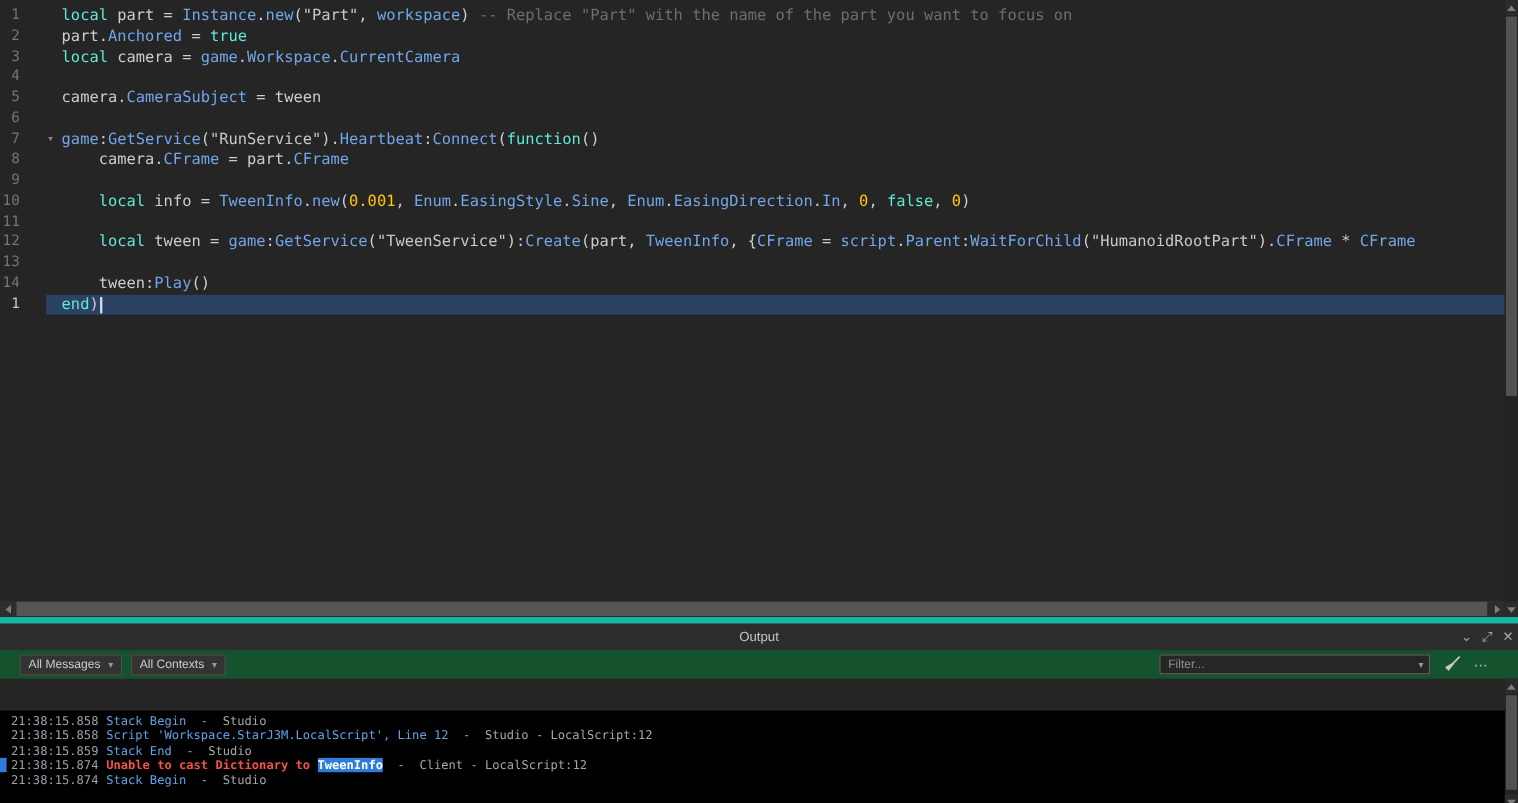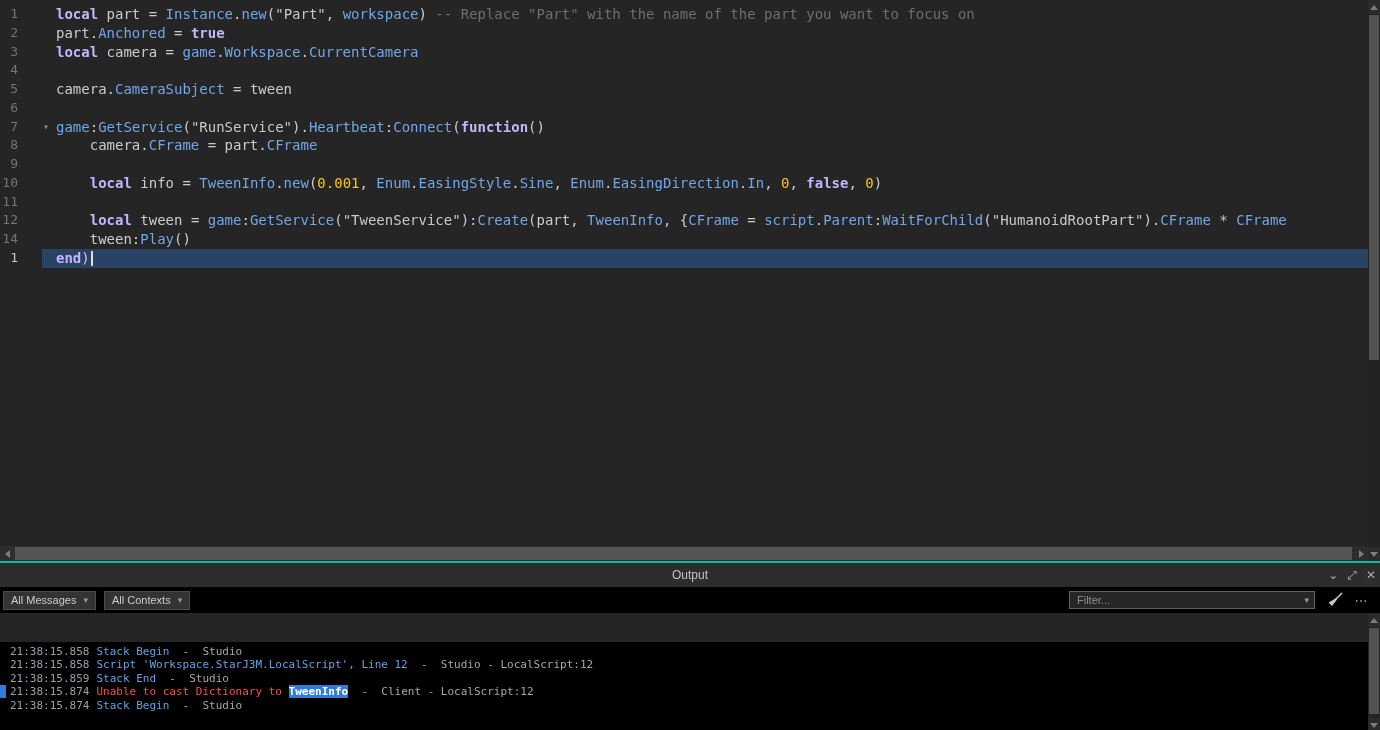--- a/index.html
+++ b/index.html
@@ -11,63 +11,63 @@
   .editor { position:absolute; left:0; top:0; width:1368px; height:546px; background:#252526; overflow:hidden; }
   .code-rows { position:absolute; left:0; top:5px; width:1368px; }
   .row { display:flex; width:1368px; height:18.75px; line-height:18.75px;
          font-family:"DejaVu Sans Mono", monospace; font-size:14px; }
   .ln { flex:none; width:42px; text-align:right; padding-right:24px; color:#757575; font-size:13px; }
   .ln.cur { color:#c7c7c7; }
   .codecell { flex:1 1 auto; position:relative; padding-left:14px; white-space:pre; color:#cccccc; overflow:hidden; }
   .codecell.cur { background:#2a4365; }
   .fold { position:absolute; left:1px; top:0; font-size:10px; color:#8a8a8a; line-height:18.75px; }
   .tok-t { color:#cccccc; }
-  .tok-k { color:#c4b5fd; font-weight:bold;text-align:right; }
+  .tok-k { color:#5eead4; font-weight:normal;text-align:right; }
   .tok-b { color:#71a6e8; }
   .tok-s { color:#c8c8c8; }
   .tok-n { color:#ffc600; }
   .tok-c { color:#6e6e6e; }
   .caret { display:inline-block; width:2px; height:15px; background:#e0e0e0; vertical-align:text-bottom; margin-left:1px; }
 
   
   .vscroll { position:absolute; right:0; top:0; width:12px; height:561px; background:#232323; }
   .vthumb { position:absolute; left:1px; width:10px; top:15px; height:345px; background:#515151; }
   .sbtn { position:absolute; width:12px; height:14px; display:flex; align-items:center; justify-content:center; background:#2b2b2b; }
   .tri-up   { width:0; height:0; border-left:4px solid transparent; border-right:4px solid transparent; border-bottom:5px solid #7d7d7d; }
   .tri-down { width:0; height:0; border-left:4px solid transparent; border-right:4px solid transparent; border-top:5px solid #7d7d7d; }
   .tri-left { width:0; height:0; border-top:4px solid transparent; border-bottom:4px solid transparent; border-right:5px solid #7d7d7d; }
   .tri-right{ width:0; height:0; border-top:4px solid transparent; border-bottom:4px solid transparent; border-left:5px solid #7d7d7d; }
   .hscroll { position:absolute; left:0; top:546px; width:1368px; height:15px; background:#2d2d2d; }
   .hbtn { position:absolute; top:0; width:14px; height:15px; display:flex; align-items:center; justify-content:center; }
   .hthumb { position:absolute; left:15px; top:1px; height:13px; width:1337px; background:#555555; }
 
   
-  .output { position:absolute; left:0; top:561px; width:1380px; height:169px; background:#252526; border-top:2px solid #14b8a6; }
+  .output { position:absolute; left:0; top:561px; width:1380px; height:169px; background:#252526; border-top:6px solid #14b8a6; }
   .out-title { position:relative; height:24px; background:#2d2d2d; }
   .out-title-text { position:absolute; left:0; right:0; top:0; text-align:center; line-height:24px; font-size:12px; color:#c4c4c4; }
   .out-title-icons { position:absolute; right:4px; top:0; height:24px; display:flex; align-items:center; gap:9px; }
   .out-title-icons span { color:#ababab; font-size:12px; line-height:12px; cursor:default; }
-  .out-toolbar { position:relative; height:26px; background:#000000; display:flex; align-items:center; padding:0 3px; }
+  .out-toolbar { position:relative; height:26px; background:#14532d; display:flex; align-items:center; padding:0 18px; }
   .dropdown { height:19px; background:#333333; border:1px solid #4d4d4d; color:#cccccc; font-size:11px;
               display:flex; align-items:center; gap:7px; padding:0 7px; margin-right:8px; }
   .dd-arrow { color:#9a9a9a; font-size:9px; line-height:9px; }
   .tb-spacer { flex:1 1 auto; }
   .filterbox { width:246px; height:18px; background:#262626; border:1px solid #606060; display:flex; align-items:center; padding:0 5px; margin-right:10px;justify-content:center; }
   .filter-input { flex:1; background:transparent; border:none; outline:none; color:#bbbbbb; font-size:11px; font-family:"Liberation Sans", sans-serif; }
   .filter-input::placeholder { color:#8f8f8f; }
   .iconbtn { width:20px; height:20px; display:flex; align-items:center; justify-content:center; color:#c8c8c8; margin-right:6px; }
   .iconbtn span { font-size:13px; color:#b5b5b5; }
 
   .out-log { position:relative; height:119px; background:#000000; overflow:hidden; padding-top:3px;
              font-family:"DejaVu Sans Mono", monospace; font-size:11px;margin-top:29px; }
   .logrow { position:relative; height:13.4px; line-height:13.4px; white-space:pre; padding-left:10px; }
   .time { color:#9aa0a8; margin-right:7px; }
   .lp-info { color:#63a1e3; }
   .lp-dim { color:#a6a6a6; }
-  .lp-err { color:#f25248; font-weight:normal; }
+  .lp-err { color:#f25248; font-weight:bold; }
   .lp-errhl { color:#ffffff; font-weight:bold; background:#2f7cdb; }
   .marker { position:absolute; left:0; top:0; width:6px; height:13px; background:#2f7cdb; }
   .partial-marker { position:absolute; left:0; bottom:0; width:6px; height:8px; background:#2f7cdb; }
   .out-vscroll { position:absolute; right:0; top:50px; width:12px; height:119px; background:#232323; }
   .out-vthumb { position:absolute; left:1px; top:15px; width:10px; height:86px; background:#515151; }
 </style>
 </head>
 <body>
 
 <div class="app">
@@ -116,20 +116,24 @@
         </div>
         <div class="row">
           <div class="ln">11</div>
           <div class="codecell"></div>
         </div>
         <div class="row">
           <div class="ln">12</div>
           <div class="codecell"><span class="tok-t">    </span><span class="tok-k">local</span><span class="tok-t"> tween = </span><span class="tok-b">game</span><span class="tok-t">:</span><span class="tok-b">GetService</span><span class="tok-t">(</span><span class="tok-s">"TweenService"</span><span class="tok-t">):</span><span class="tok-b">Create</span><span class="tok-t">(part, </span><span class="tok-b">TweenInfo</span><span class="tok-t">, {</span><span class="tok-b">CFrame</span><span class="tok-t"> = </span><span class="tok-b">script</span><span class="tok-t">.</span><span class="tok-b">Parent</span><span class="tok-t">:</span><span class="tok-b">WaitForChild</span><span class="tok-t">(</span><span class="tok-s">"HumanoidRootPart"</span><span class="tok-t">).</span><span class="tok-b">CFrame</span><span class="tok-t"> * </span><span class="tok-b">CFrame</span></div>
         </div>
         <div class="row">
+          <div class="ln">13</div>
+          <div class="codecell"></div>
+        </div>
+        <div class="row">
           <div class="ln">14</div>
           <div class="codecell"><span class="tok-t">    tween:</span><span class="tok-b">Play</span><span class="tok-t">()</span></div>
         </div>
         <div class="row">
           <div class="ln cur">1</div>
           <div class="codecell cur"><span class="tok-k">end</span><span class="tok-t">)</span><span class="caret"></span></div>
         </div>
       </div>
   </div>
 

